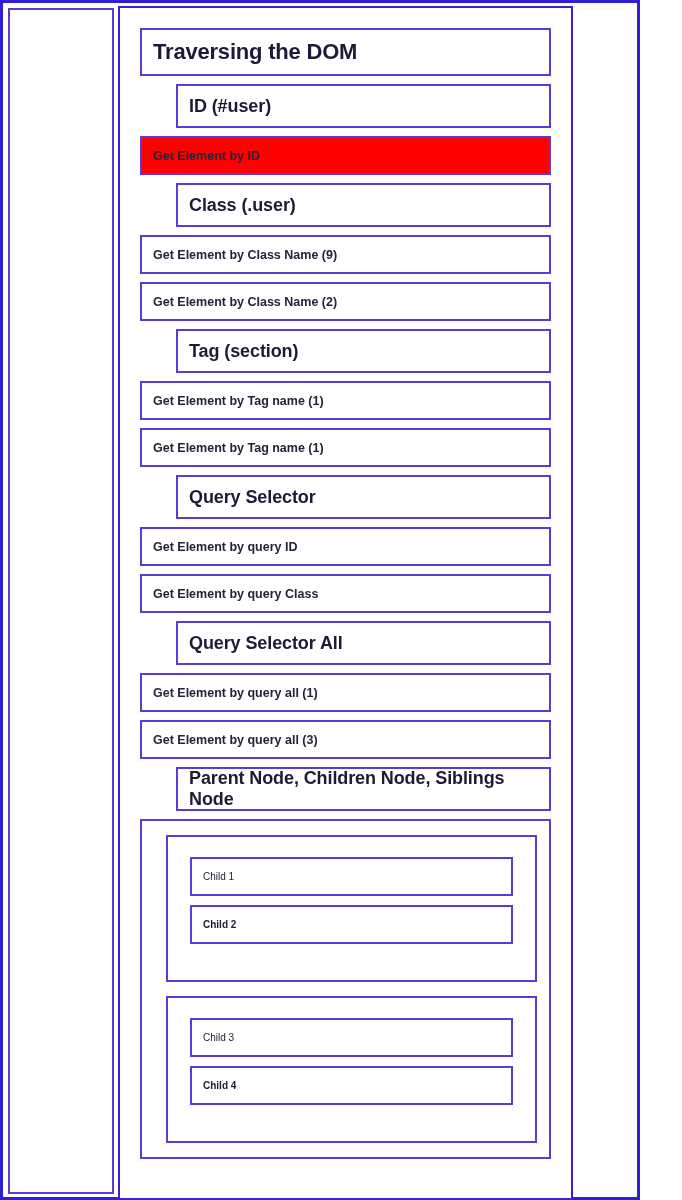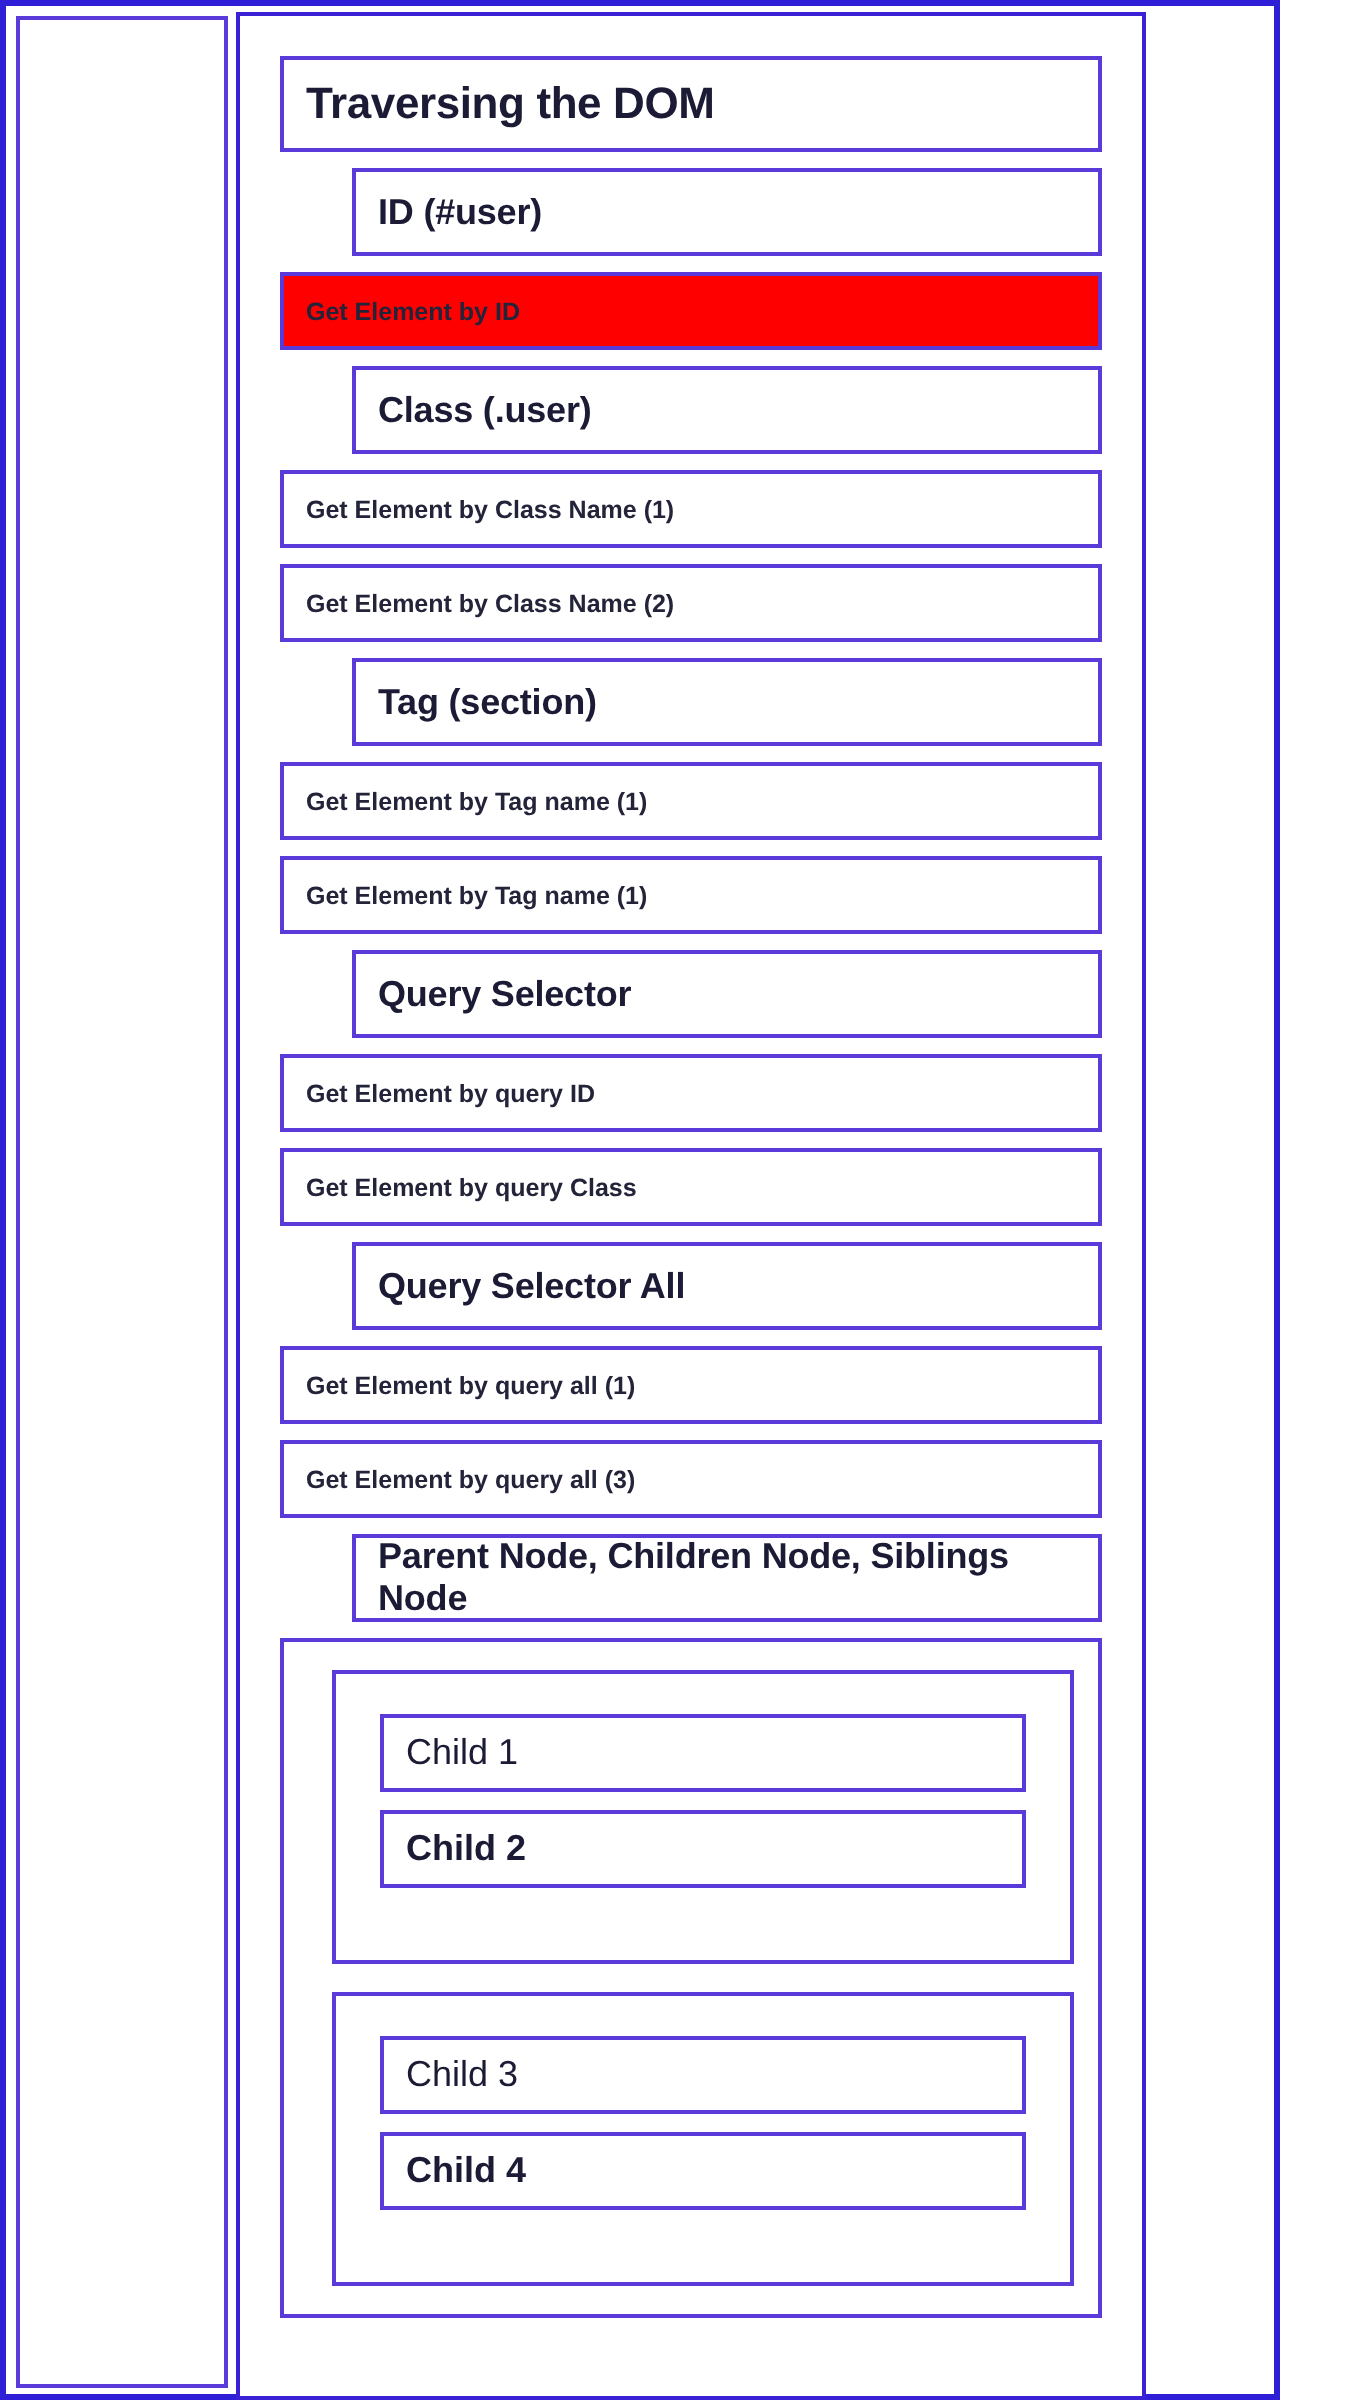--- a/index.html
+++ b/index.html
@@ -106,41 +106,41 @@
   .parent-box:last-child { margin-bottom: 0; text-align: center; }
 
   .child-box {
     box-sizing: border-box;
     border: 2px solid #5a3ad8;
     background: #ffffff;
     height: 39px;
     display: flex;
     align-items: center;
     padding-left: 11px;
-    font-size: 18px;
+    font-size: 10px;
     margin-bottom: 9px;
   }
   .child-box:last-child { margin-bottom: 16px; font-weight: bold; }
 </style>
 </head>
 <body>
 
 <div id="page-frame">
 
   <div id="side-column"></div>
 
   <div id="main-container">
 
     <div class="box title-box">Traversing the DOM</div>
 
     <div class="box heading-box">ID (#user)</div>
     <div class="box item-box highlight">Get Element by ID</div>
 
     <div class="box heading-box">Class (.user)</div>
-    <div class="box item-box">Get Element by Class Name (1)</div>
+    <div class="box item-box">Get Element by Class Name (9)</div>
     <div class="box item-box">Get Element by Class Name (2)</div>
 
     <div class="box heading-box">Tag (section)</div>
     <div class="box item-box">Get Element by Tag name (1)</div>
     <div class="box item-box">Get Element by Tag name (1)</div>
 
     <div class="box heading-box">Query Selector</div>
     <div class="box item-box">Get Element by query ID</div>
     <div class="box item-box">Get Element by query Class</div>
 

